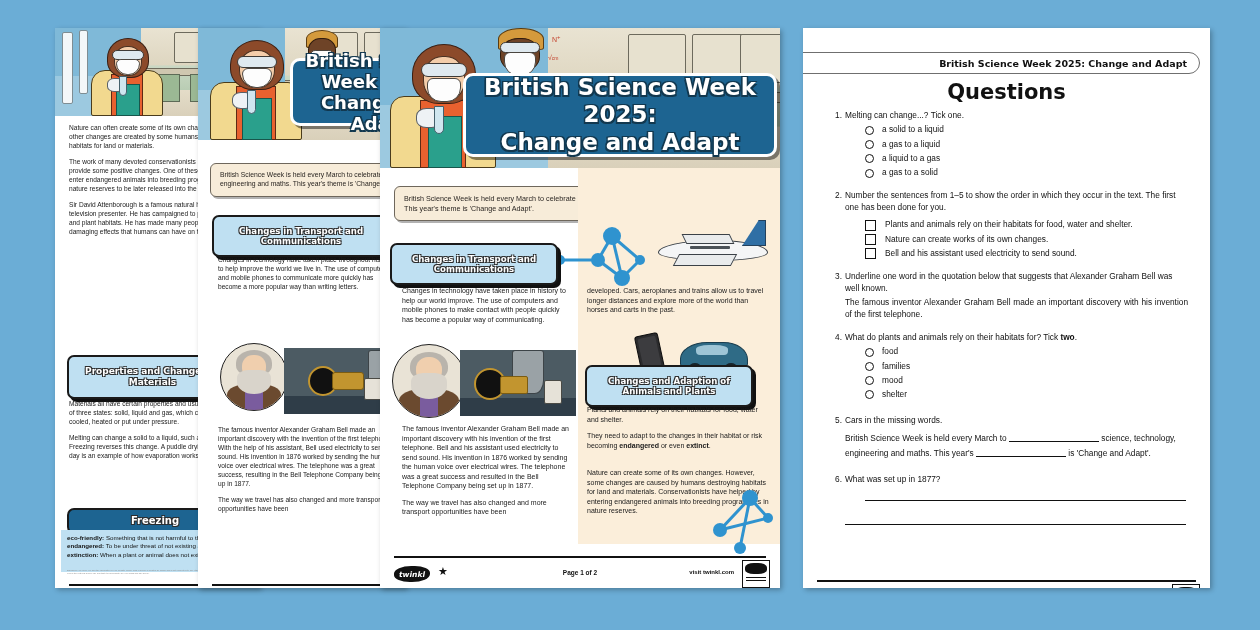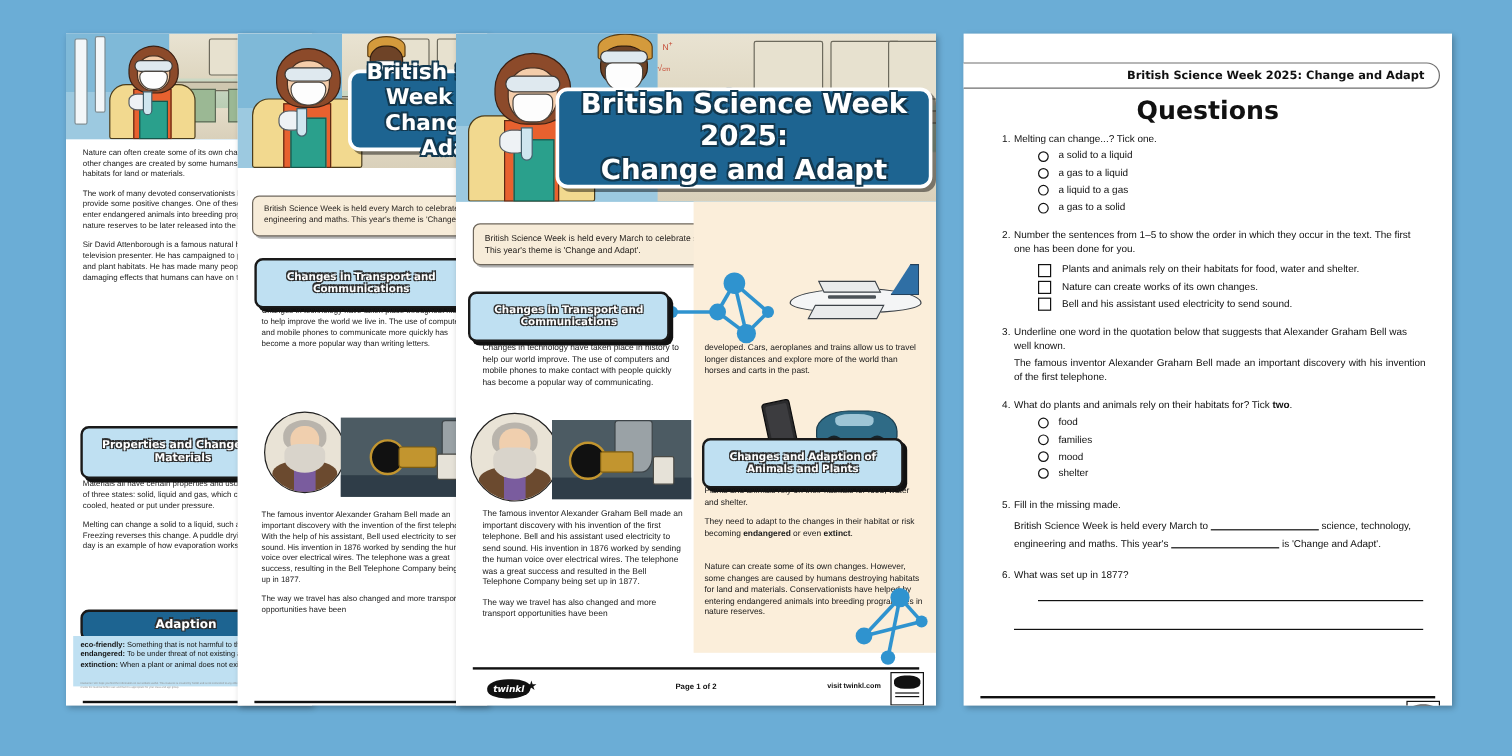--- a/index.html
+++ b/index.html
@@ -197,21 +197,21 @@
   <div class="pill" style="left:12px;top:327px;width:155px;height:36px;font-size:9px;">
     <span>Properties and Changes of Materials</span>
   </div>
 
   <div class="body-txt" style="left:14px;right:12px;top:372px;font-size:6.6px;">
     <p>Materials all have certain properties and usually exist in one of three states: solid, liquid and gas, which change when cooled, heated or put under pressure.</p>
     <p>Melting can change a solid to a liquid, such as ice to water. Freezing reverses this change. A puddle drying on a sunny day is an example of how evaporation works.</p>
   </div>
 
   <div class="pill dark" style="left:12px;top:480px;width:160px;height:18px;font-size:10px;">
-    <span>Adaption</span>
+    <span>Freezing</span>
   </div>
 
   <div class="gloss-box" style="left:6px;right:6px;top:502px;height:34px;font-size:6.2px;">
     <div>
       <b>eco-friendly:</b>
       <span>Something that is not harmful to the environment.</span>
     </div>
     <div>
       <b>endangered:</b>
       <span>To be under threat of not existing any more.</span>
@@ -418,21 +418,21 @@
       <line x1="10" y1="42" x2="58" y2="30"></line>
           <line x1="40" y1="10" x2="30" y2="60"></line>
     </g>
     <circle cx="40" cy="10" r="8" fill="#2f93cf"></circle>
         <circle cx="10" cy="42" r="7" fill="#2f93cf"></circle>
     <circle cx="58" cy="30" r="5" fill="#2f93cf"></circle>
         <circle cx="30" cy="60" r="6" fill="#2f93cf"></circle>
   </svg>
 
   <div class="foot-rule" style="top:528px;"></div>
-  <div class="twinkl" style="left:14px;top:538px;width:36px;height:16px;font-size:7.5px;margin-left:12px;">twinkl</div>
+  <div class="twinkl" style="left:14px;top:538px;width:36px;height:16px;font-size:7.5px;">twinkl</div>
   <div class="stars" style="left:58px;top:537px;font-size:11px;">★</div>
   <div class="pagenum" style="left:0;right:0;top:541px;font-size:6.5px;">Page 1 of 2</div>
   <div class="visit" style="right:46px;top:541px;font-size:6px;">visit twinkl.com</div>
   <div class="badge" style="right:10px;top:532px;width:26px;height:26px;">
     <div class="bi"></div>
     <div class="bl" style="top:16px;"></div>
     <div class="bl" style="top:19px;"></div>
   </div>
 </div>
 
@@ -508,21 +508,21 @@
         <span class="opt-lbl">mood</span>
       </div>
       <div class="opt">
         <span class="radio"></span>
         <span class="opt-lbl">shelter</span>
       </div>
     </div>
 
     <div class="q-item" style="margin-top:14px;">
       <span class="q-num">5.</span>
-      <span>Fill in the missing made.</span>
+      <span>Cars in the missing words.</span>
       <div style="margin-top:4px;line-height:1.9;">British Science Week is held every March to <span class="blank"></span> science, technology, engineering and maths. This year's <span class="blank"></span> is 'Change and Adapt'.</div>
     </div>
 
     <div class="q-item" style="margin-top:12px;">
       <span class="q-num">6.</span>
       <span>What was set up in 1877?</span>
       <div class="ansline"></div>
       <div class="ansline" style="margin-left:0;margin-top:22px;"></div>
     </div>
   </div>

